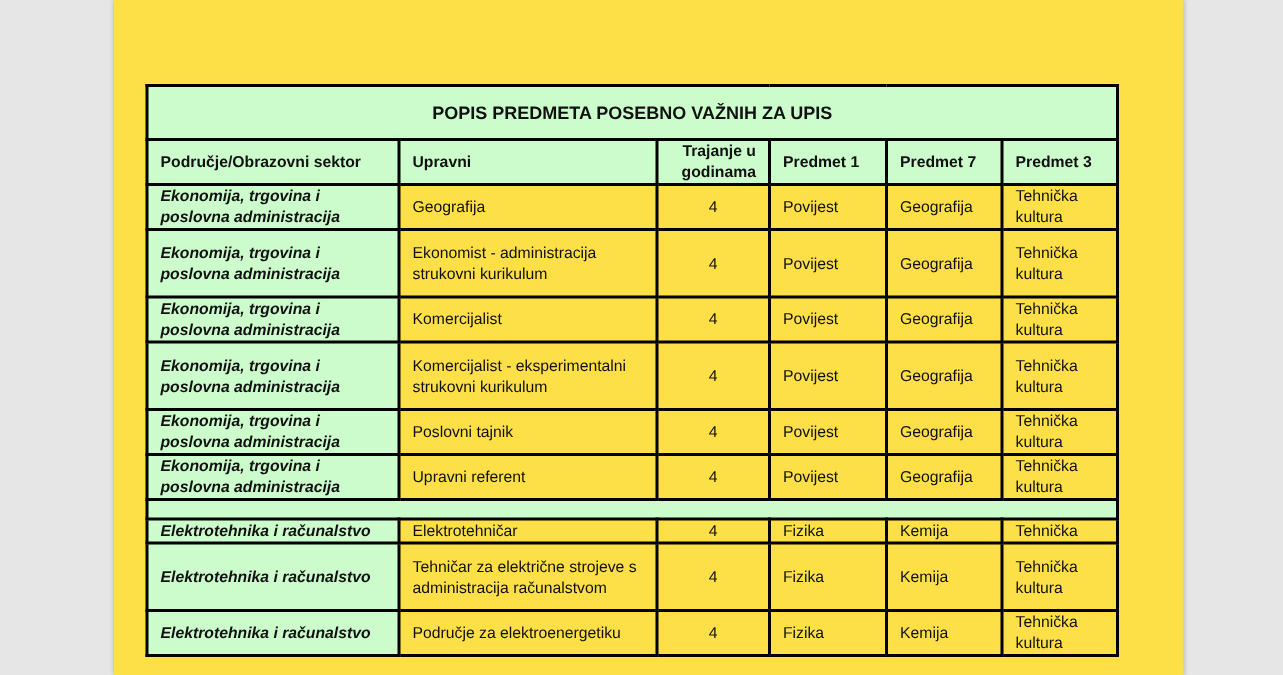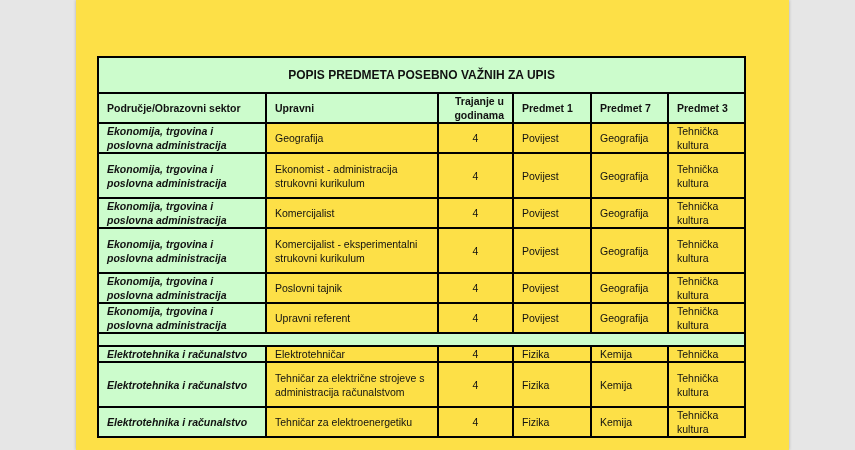--- a/index.html
+++ b/index.html
@@ -131,21 +131,21 @@
     <tr class="r3">
       <td class="green sector">Elektrotehnika i računalstvo</td>
       <td>Tehničar za električne strojeve s administracija računalstvom</td>
       <td class="dur">4</td>
       <td>Fizika</td>
       <td>Kemija</td>
       <td>Tehnička kultura</td>
     </tr>
     <tr class="r2">
       <td class="green sector">Elektrotehnika i računalstvo</td>
-      <td>Tehničar za elektroenergetiku</td>
+      <td>Područje za elektroenergetiku</td>
       <td class="dur">4</td>
       <td>Fizika</td>
       <td>Kemija</td>
       <td>Tehnička kultura</td>
     </tr>
   </tbody>
     </table>
 </div>
 
 </body></html>

